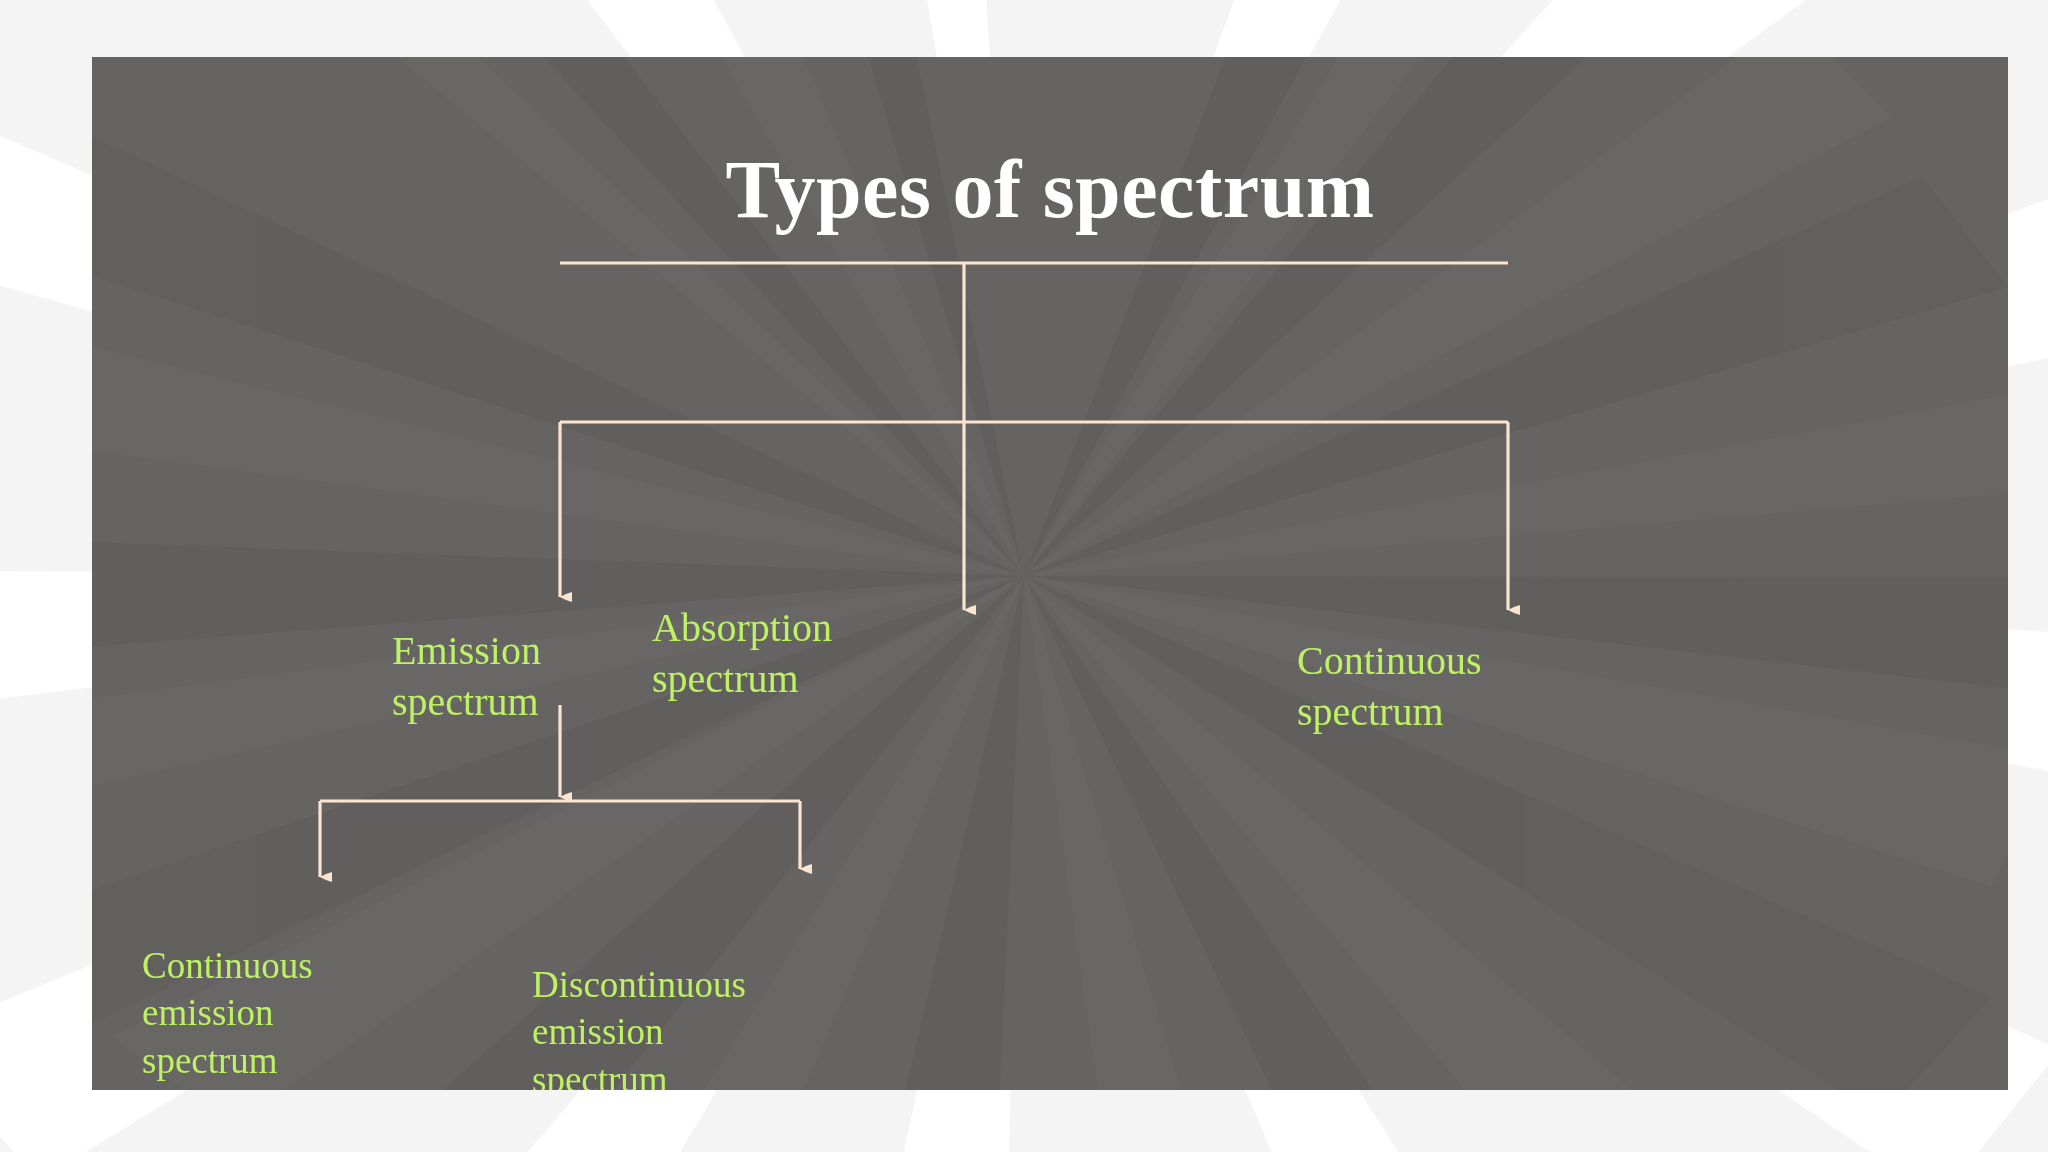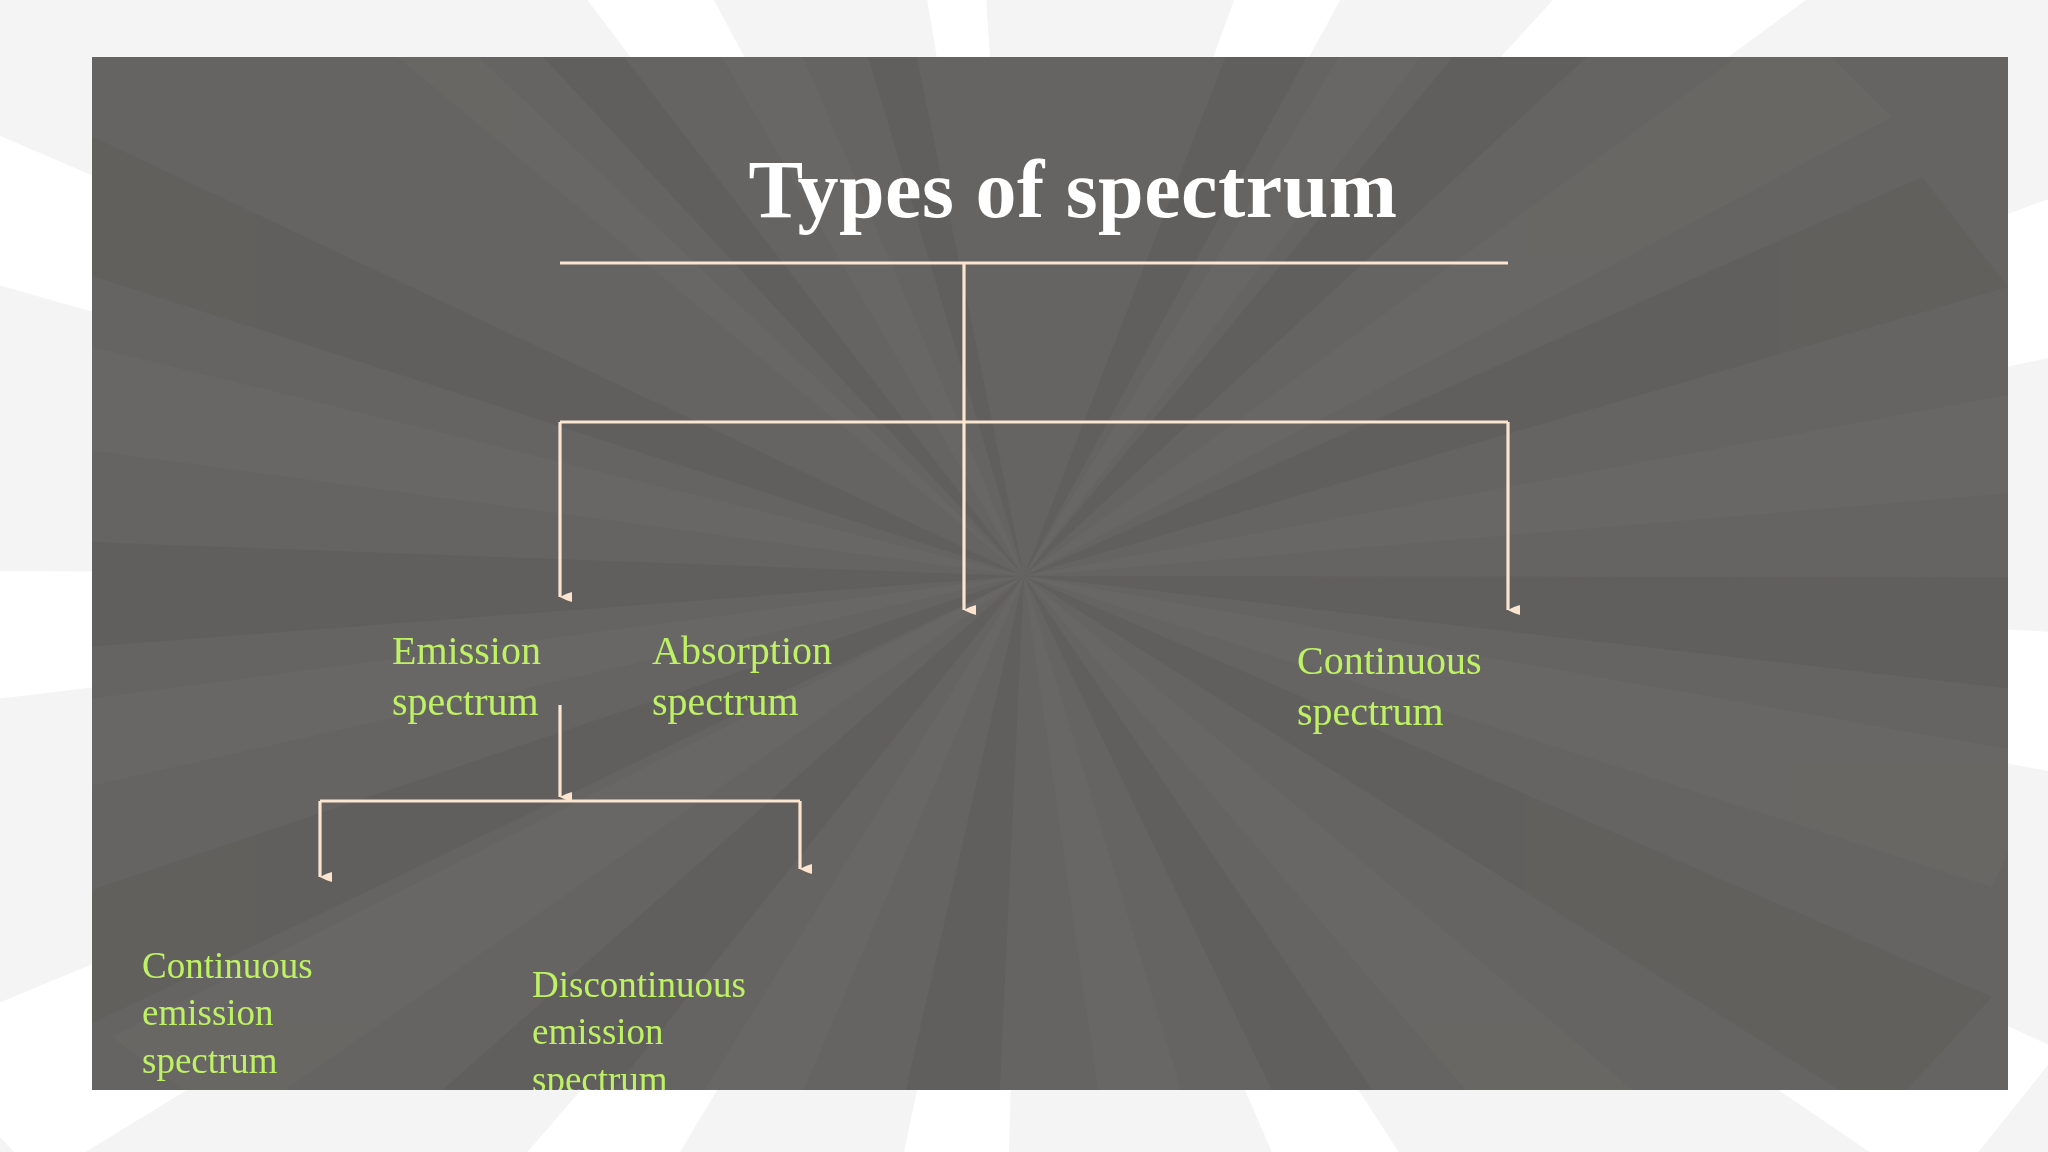--- a/index.html
+++ b/index.html
@@ -58,21 +58,20 @@
     left: 0;
     top: 90px;
     width: 1916px;
     text-align: center;
     color: #ffffff;
     font-size: 82px;
     font-weight: 700;
     letter-spacing: 0.5px;
     line-height: 1.05;
     white-space: nowrap;
-    margin-left: 23px;
   }
 
   
   #connectors {
     position: absolute;
     left: 0; top: 0;
     width: 1916px;
     height: 1033px;
     display: block;
     pointer-events: none;
@@ -85,21 +84,21 @@
     font-family: "Liberation Serif", "DejaVu Serif", serif;
     font-weight: 400;
     text-align: left;
     line-height: 1.28;
     white-space: pre-line;
   }
   .lvl1 { font-size: 40px; }
   .lvl2 { font-size: 37px; }
 
   #node-emission      { left: 300px;  top: 568px; width: 340px; }
-  #node-absorption    { left: 560px;  top: 568px; width: 400px; }
+  #node-absorption    { left: 560px;  top: 545px; width: 400px; }
   #node-continuous    { left: 1205px; top: 578px; width: 400px; }
   #node-cont-emission { left: 50px;   top: 885px; width: 380px; }
   #node-disc-emission { left: 440px;  top: 880px; width: 400px; margin-top: 24px; }
 </style>
 </head>
 <body>
 
 <div id="stage">
 
   <div id="bg-sunburst">

